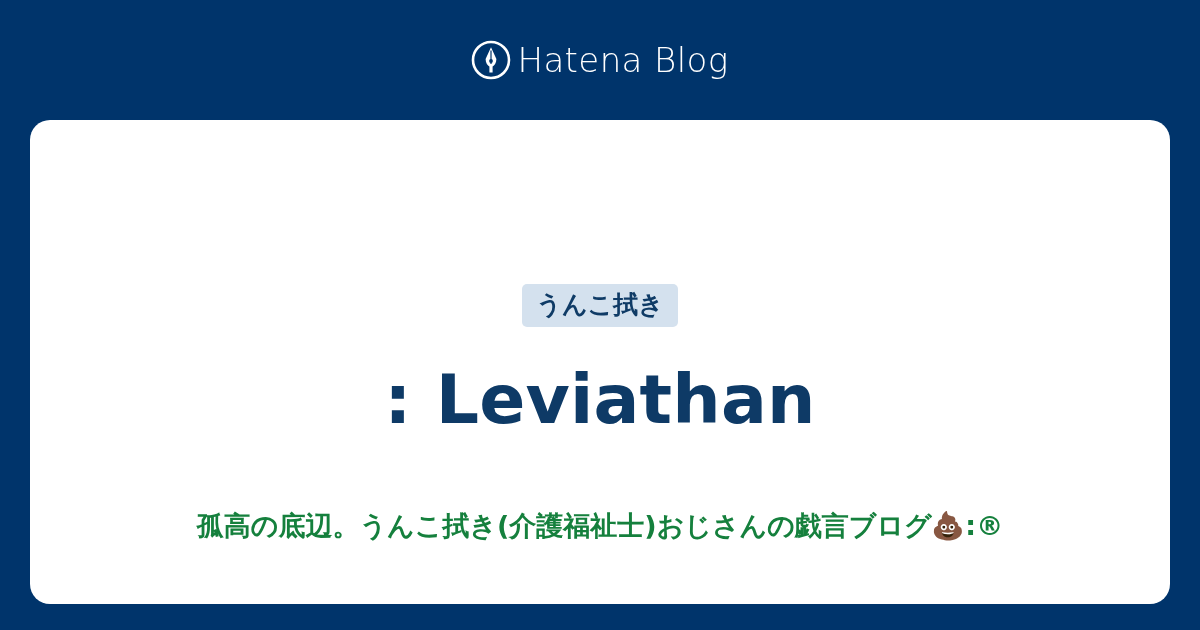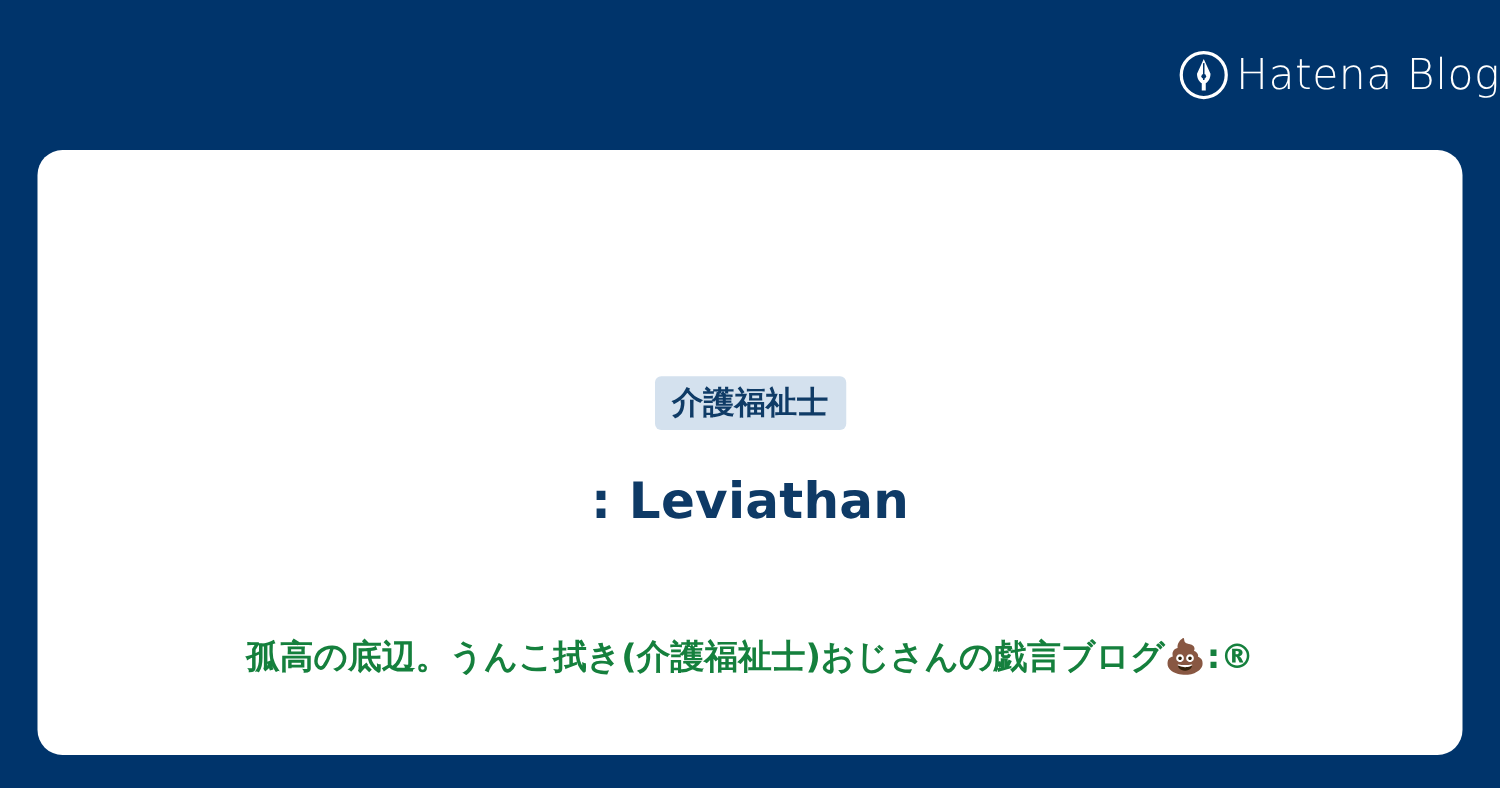--- a/index.html
+++ b/index.html
@@ -23,21 +23,21 @@
 
   
   .brand {
     position: absolute;
     top: 0;
     left: 0;
     width: 1200px;
     height: 120px;
     display: flex;
     align-items: center;
-    justify-content: flex-end;
+    justify-content: center;
     gap: 6px;
     border-radius: 16px;
   }
   .brand-logo {
     width: 40px;
     height: 40px;
     flex: 0 0 40px;
     display: block;
   }
   .brand-name {
@@ -94,21 +94,21 @@
     line-height: 1;
     padding: 8px 14px 10px 14px;
     border-radius: 5px;
     white-space: nowrap;
     font-family: "DejaVu Sans", "Liberation Sans", sans-serif;
   }
 
   
   .entry-title {
     color: #0e3a66;
-    font-size: 40px;
+    font-size: 68px;
     font-weight: 700;
     line-height: 1.15;
     letter-spacing: 0.2px;
     text-align: center;
     margin: 0;
     padding: 0 40px;
     white-space: nowrap;
     font-family: "DejaVu Sans", "Liberation Sans", sans-serif;
   }
 
@@ -144,21 +144,21 @@
       <circle cx="20" cy="21.0" r="1.9" fill="#00346b"></circle>
     </svg>
     <div class="brand-name">Hatena Blog</div>
   </div>
 
   <div class="card">
 
     <div class="card-center">
 
       <div class="tag-row">
-        <span class="tag">介護福祉士</span>
+        <span class="tag">うんこ拭き</span>
       </div>
 
       <h1 class="entry-title">: Leviathan</h1>
 
     </div>
 
     <div class="blog-subtitle">
       <span>孤高の底辺。うんこ拭き(介護福祉士)おじさんの戯言ブログ</span><span class="emoji">💩</span><span>:®</span>
     </div>
 

